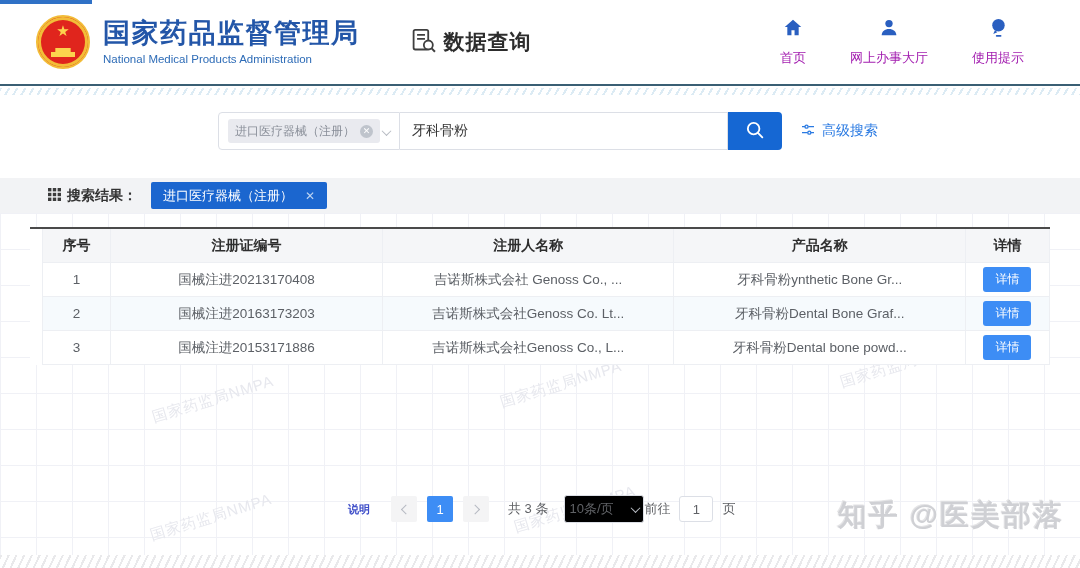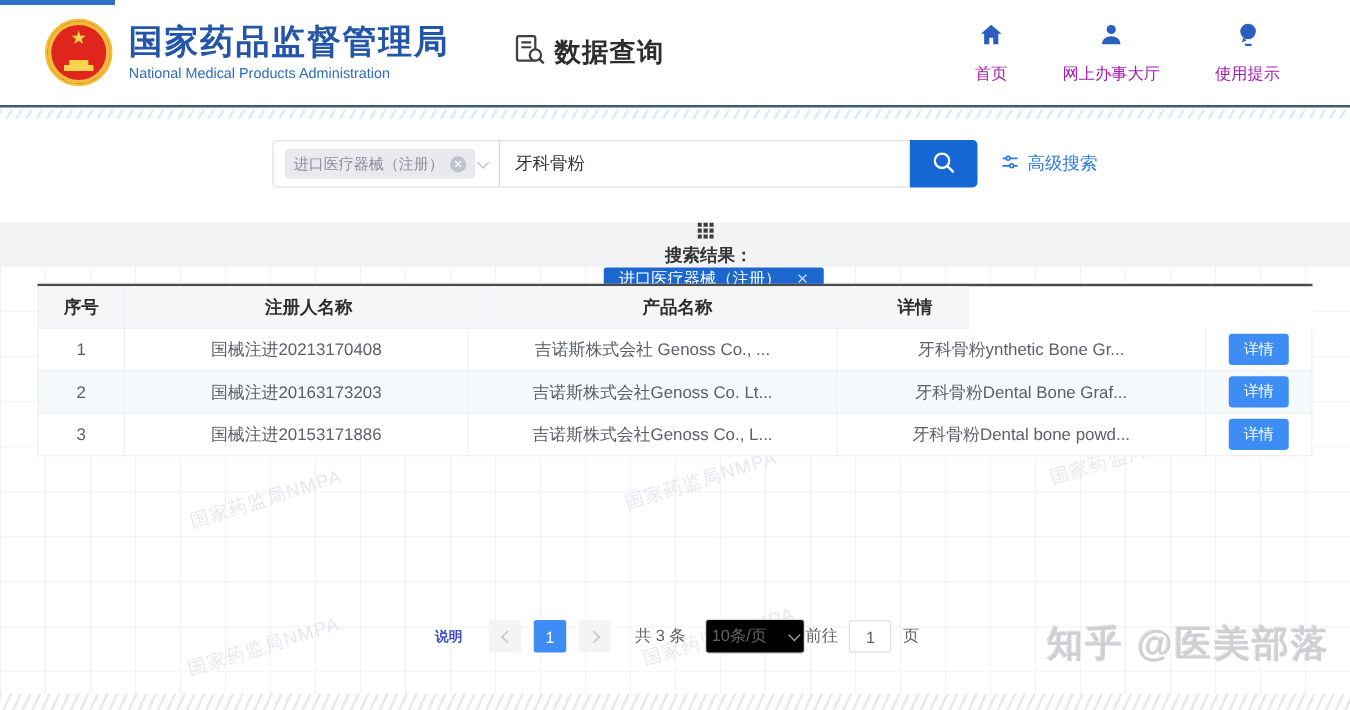--- a/index.html
+++ b/index.html
@@ -81,32 +81,32 @@
   }
   .search-btn {
     width:54px; height:38px; background:#1567d3; border:none; border-radius:0 4px 4px 0;
     display:flex; align-items:center; justify-content:center; cursor:pointer;
   }
   .advanced { display:flex; align-items:center; gap:6px; margin-left:18px; color:#2a7ae2; font-size:14px; cursor:pointer; }
 
   
   .results-bar {
     position:absolute; top:178px; left:0; right:0; height:35px; background:#f2f3f5;
-    display:flex; align-items:center; padding-left:48px; z-index:2;flex-direction:column;
+    display:flex; align-items:center; padding-left:48px; z-index:2;
   }
   .results-label { font-size:14px; font-weight:bold; color:#333; margin-left:6px; }
   .filter-tag {
     margin-left:14px; background:#1b66cf; color:#fff; font-size:13px; height:27px;
     display:flex; align-items:center; padding:0 12px; border-radius:2px; gap:12px; cursor:pointer;
   }
   .filter-tag .x { color:#bcd4f2; font-size:12px; cursor:pointer; }
 
   
   .table { position:absolute; top:227px; left:30px; width:1020px; border-top:2px solid #4a4a4a; background:#fff; z-index:2; }
-  .t-row { display:flex; height:34px; }
+  .t-row { display:flex; height:34px;margin-left:12px; }
   .t-cell {
     display:flex; align-items:center; justify-content:center;
     border-bottom:1px solid #edeff3; border-right:1px solid #edeff3;
     color:#5c6066; font-size:13.5px; overflow:hidden; white-space:nowrap;
   }
   .t-cell:first-child { border-left:1px solid #edeff3; }
   .t-head .t-cell { background:#f5f6f8; font-weight:bold; color:#2e2e2e; font-size:14px; }
   .c0{width:70px} .c1{width:275px} .c2{width:295px} .c3{width:295px} .c4{width:85px}
   .row-alt .t-cell { background:#f6fafd; }
   .detail-btn { background:#3d8df5; color:#fff; border:none; border-radius:3px; font-size:12px; padding:4px 12px; cursor:pointer; font-family:inherit; }
@@ -247,20 +247,21 @@
   <span class="results-label">搜索结果：</span>
   <span class="filter-tag">
     <span>进口医疗器械（注册）</span>
     <span class="x">✕</span>
   </span>
 </div>
 
 <div class="table">
   <div class="t-row t-head">
     <div class="t-cell c0">序号</div>
+    <div class="t-cell c1">注册证编号</div>
     <div class="t-cell c2">注册人名称</div>
     <div class="t-cell c3">产品名称</div>
     <div class="t-cell c4">详情</div>
   </div>
 
   <div class="t-row">
     <div class="t-cell c0">1</div>
     <div class="t-cell c1">国械注进20213170408</div>
     <div class="t-cell c2">吉诺斯株式会社 Genoss Co., ...</div>
     <div class="t-cell c3">牙科骨粉ynthetic Bone Gr...</div>

